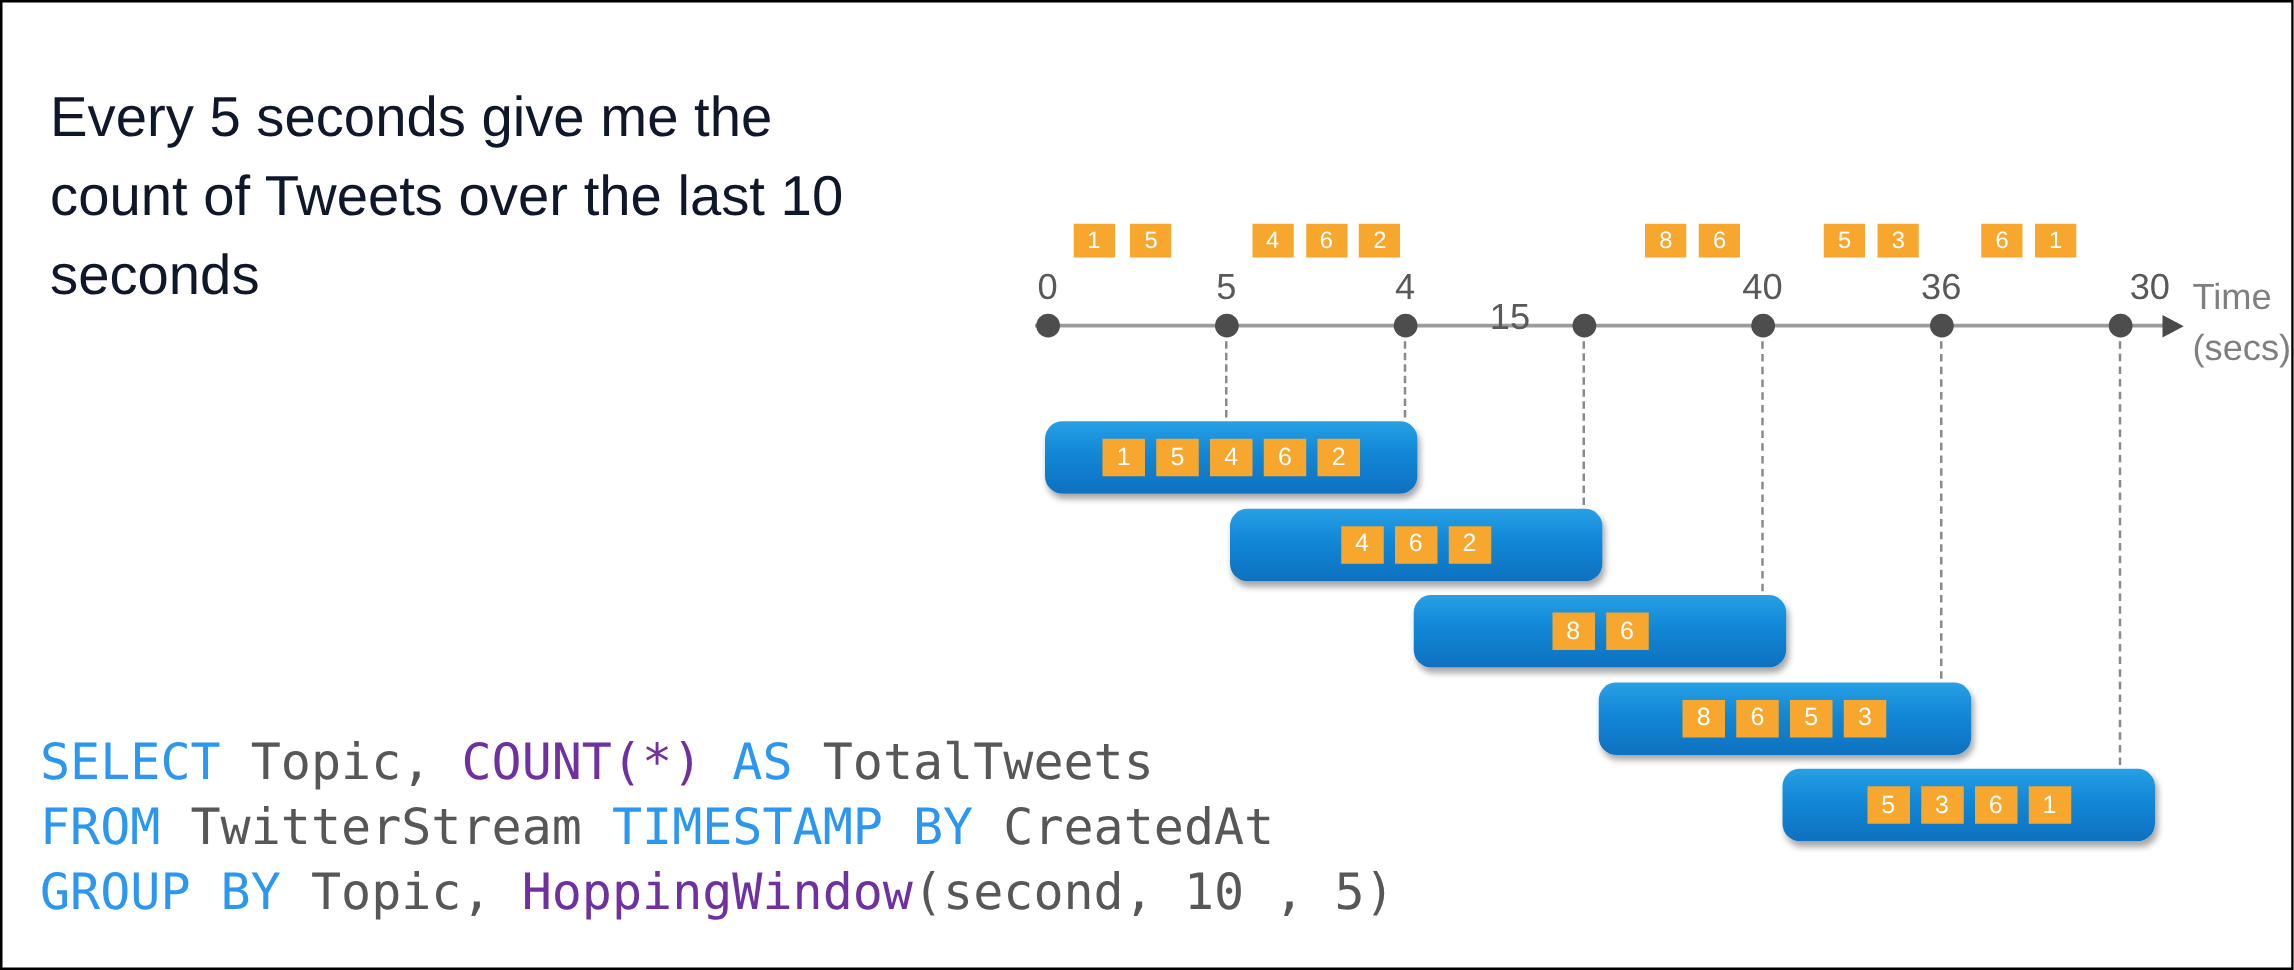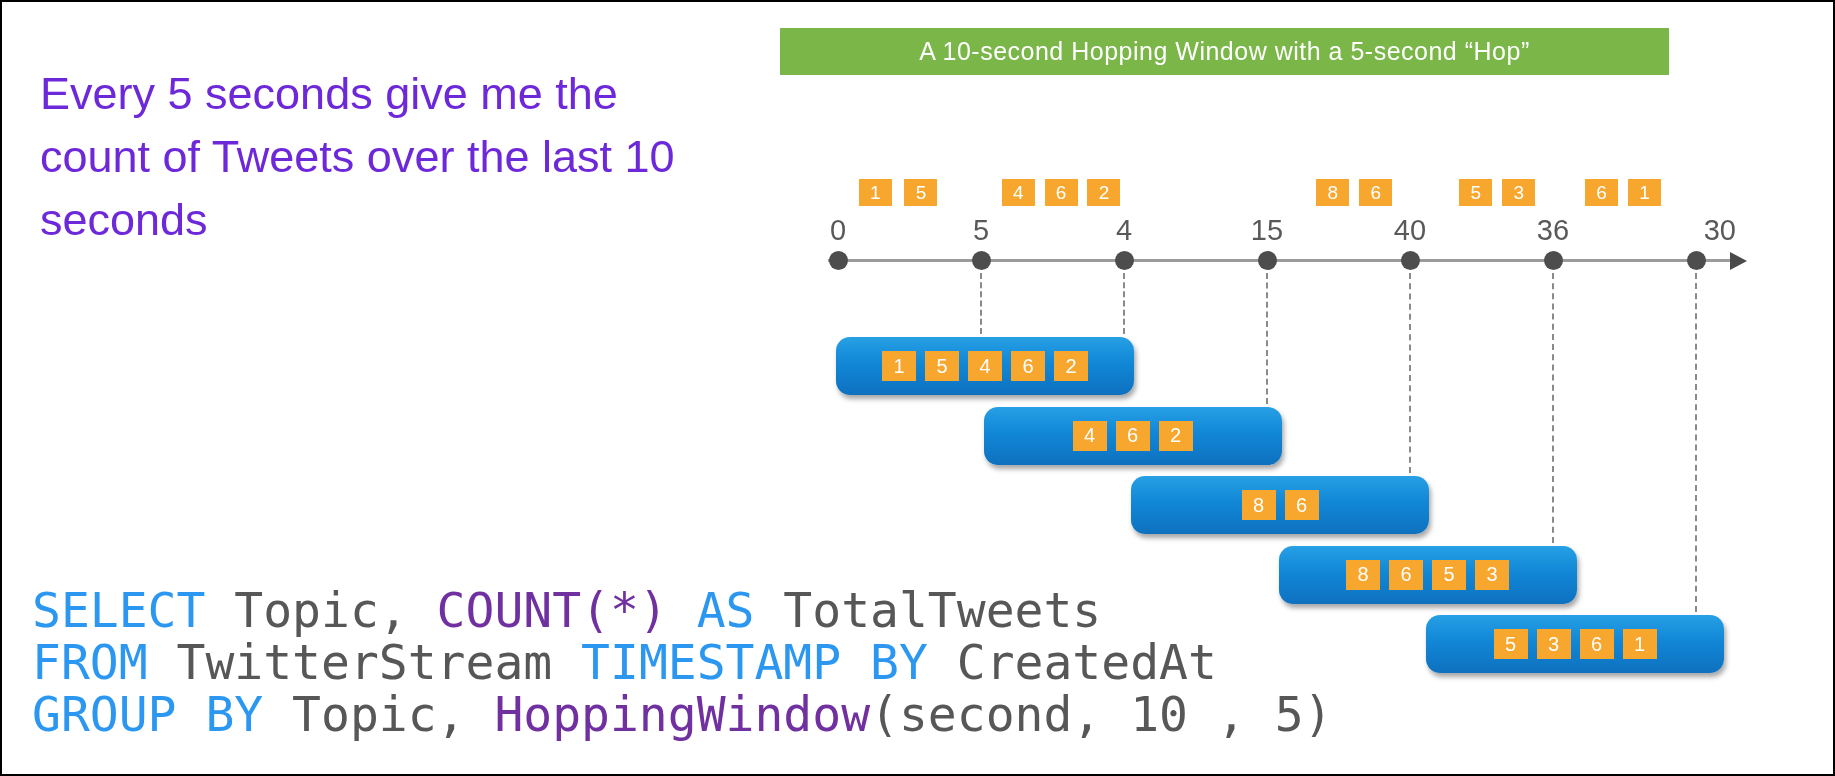--- a/index.html
+++ b/index.html
@@ -8,21 +8,21 @@
     width:1835px;height:776px;
     box-sizing:border-box;
     border:2px solid #000;
     background:#ffffff;
     overflow:hidden;
     font-family:"Liberation Sans", sans-serif;
   }
   
   #headline{
     position:absolute;left:38px;top:60px;width:660px;
-    font-size:45px;line-height:63px;color:#6d28d9;
+    font-size:45px;line-height:63px;color:#0f172a;
     white-space:pre-line;font-weight:400;
   }
   
   #banner{
     position:absolute;left:778px;top:26px;width:889px;height:47px;
     background:#7AB648;color:#ffffff;
     display:flex;align-items:center;justify-content:center;
     font-size:25px;font-weight:300;letter-spacing:.5px;
   }
   
@@ -51,48 +51,49 @@
     display:flex;align-items:center;justify-content:center;gap:9px;
   }
   .win-box{
     width:34px;height:30px;background:#F8A72E;color:#fff;font-size:20px;
     display:flex;align-items:center;justify-content:center;flex:0 0 auto;
   }
   
   #code{
     position:absolute;left:30px;top:582px;
     font-family:"DejaVu Sans Mono", monospace;
-    font-size:48px;line-height:52px;white-space:pre;
+    font-size:40px;line-height:52px;white-space:pre;
   }
   .tok-blue{color:#2B97F0;}
   .tok-purple{color:#7030A0;}
   .tok-gray{color:#575757;}
 </style>
 </head>
 <body>
 
 <div id="slide">
   <div id="headline">Every 5 seconds give me the
 count of Tweets over the last 10
 seconds</div>
-  <div id="banner">A 10-second Hopping Window with a 5-second “Hop”</div>
 
   <div id="axis-line"></div>
   <div id="axis-arrow"></div>
+  <div id="time-label">Time
+(secs)</div>
 
   <div id="ticks">
       <div class="tick-label" style="left: 836px;">0</div>
       <div class="tick-dot" style="left: 826.5px;"></div>
       <div class="tick-label" style="left: 979px;">5</div>
       <div class="tick-dot" style="left: 969.5px;"></div>
       <div class="tick-dash" style="left: 978px; height: 61px;"></div>
       <div class="tick-label" style="left: 1122px;">4</div>
       <div class="tick-dot" style="left: 1112.5px;"></div>
       <div class="tick-dash" style="left: 1121px; height: 61px;"></div>
-      <div class="tick-label" style="left: 1265px;">15</div>
+      <div class="tick-label" style="left: 1206px; margin-top: 24px;">15</div>
       <div class="tick-dot" style="left: 1255.5px;"></div>
       <div class="tick-dash" style="left: 1264px; height: 130.5px;"></div>
       <div class="tick-label" style="left: 1408px;">40</div>
       <div class="tick-dot" style="left: 1398.5px;"></div>
       <div class="tick-dash" style="left: 1407px; height: 200px;"></div>
       <div class="tick-label" style="left: 1551px;">36</div>
       <div class="tick-dot" style="left: 1541.5px;"></div>
       <div class="tick-dash" style="left: 1550px; height: 269.5px;"></div>
       <div class="tick-label" style="left: 1694px; text-align: right;">30</div>
       <div class="tick-dot" style="left: 1684.5px;"></div>

